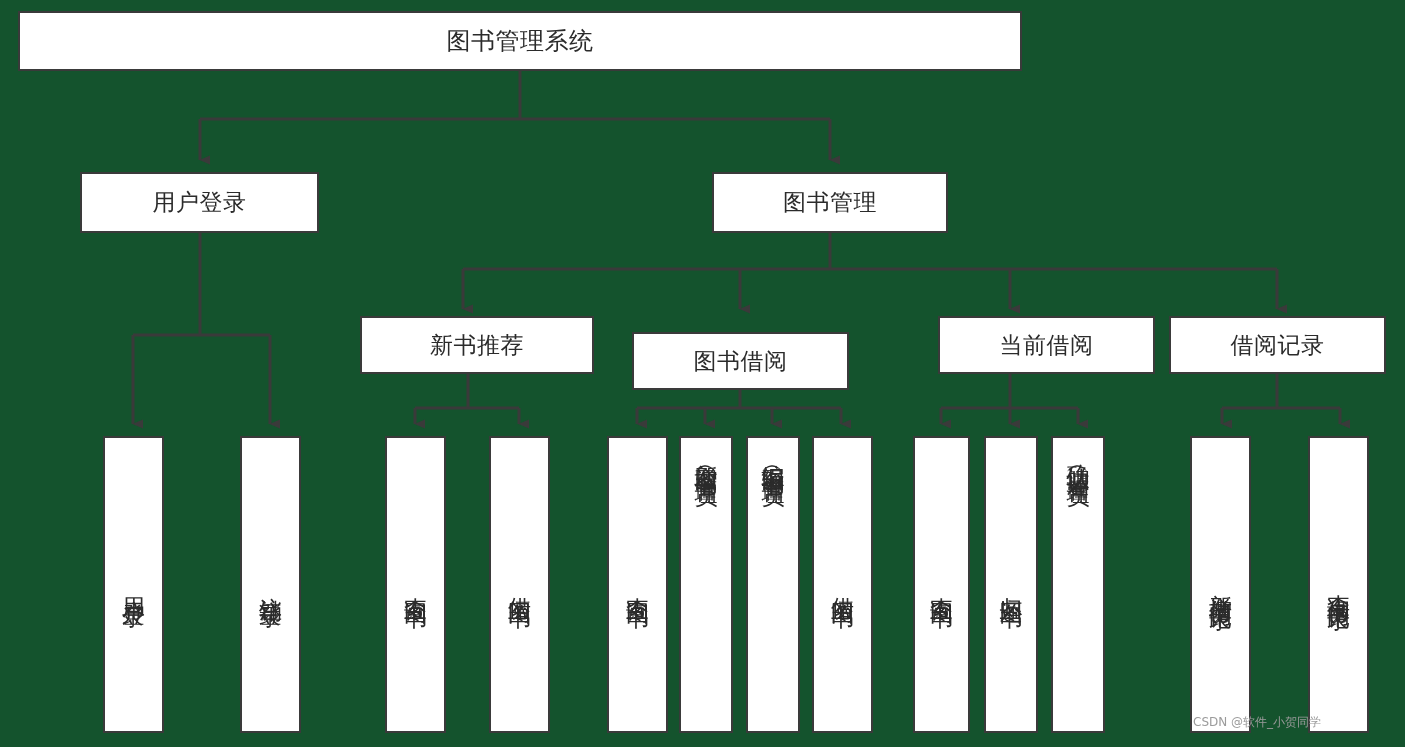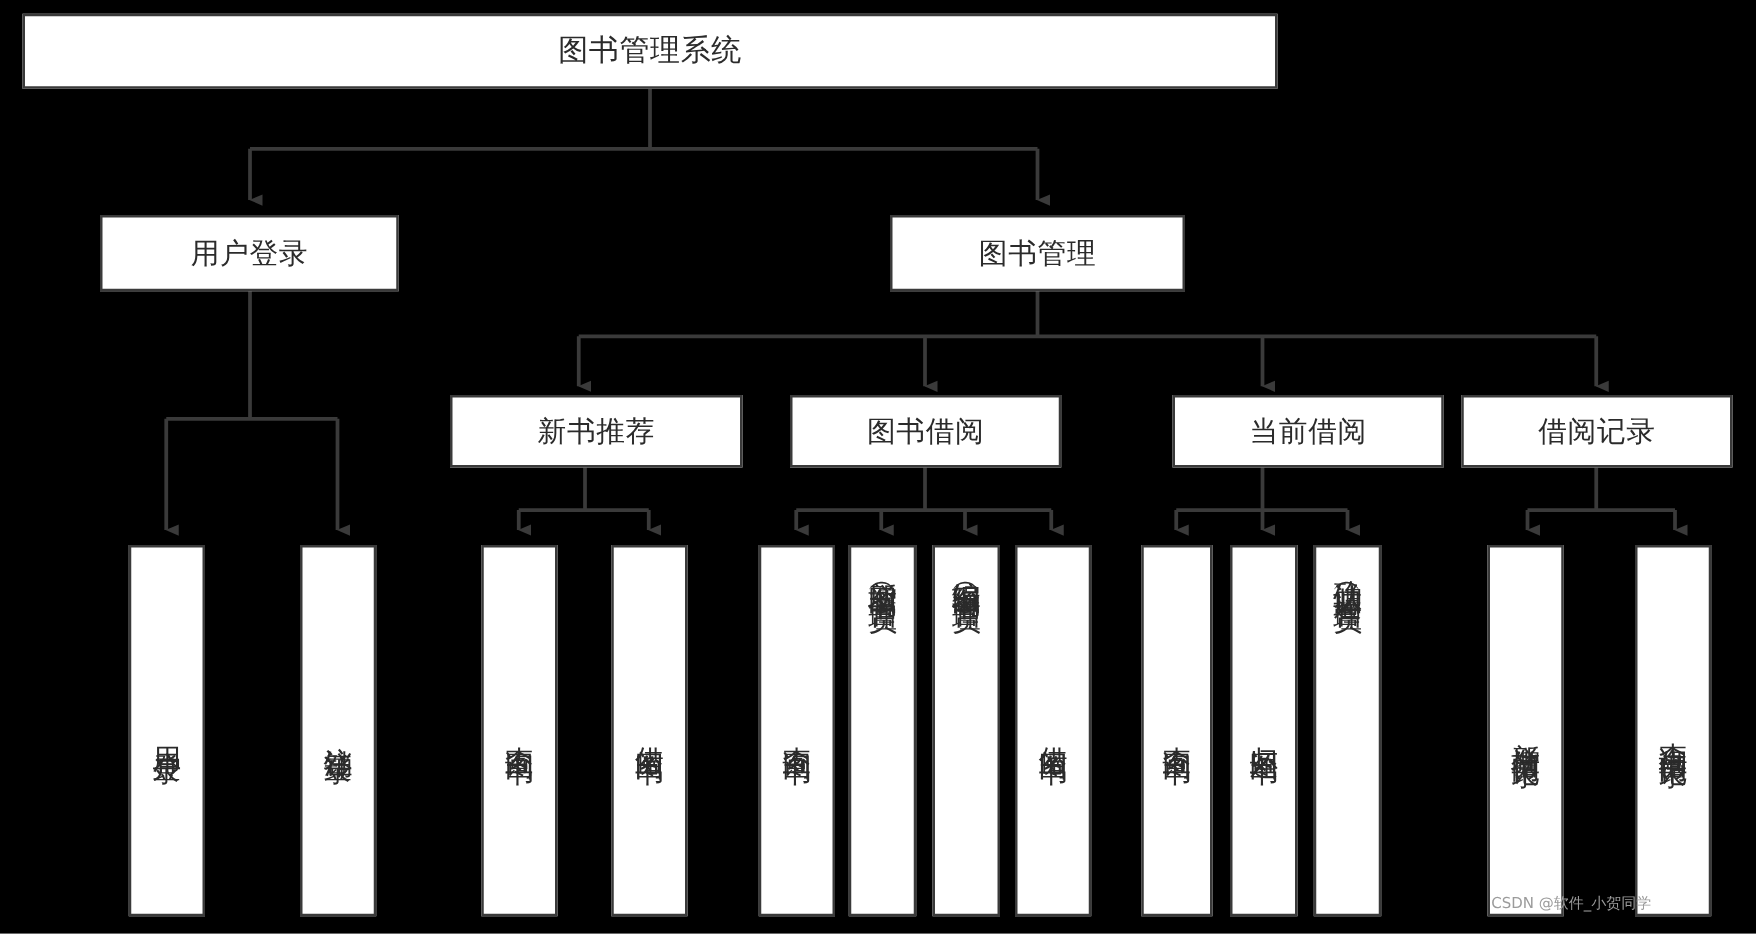--- a/index.html
+++ b/index.html
@@ -7,21 +7,21 @@
     padding: 0;
     background: #ffffff;
   }
   body {
     font-family: "Liberation Sans", "DejaVu Sans", sans-serif;
   }
   #canvas {
     position: relative;
     width: 1405px;
     height: 747px;
-    background: #000000;
+    background: #14532d;
     overflow: hidden;
   }
   #edges {
     position: absolute;
     left: 0;
     top: 0;
     width: 1405px;
     height: 747px;
     pointer-events: none;
   }
@@ -138,21 +138,21 @@
   <div class="node h-node" style="left:80px; top:172px; width:239px; height:61px;">
     <span class="lbl">用户登录</span>
   </div>
   <div class="node h-node" style="left:712px; top:172px; width:236px; height:61px;">
     <span class="lbl">图书管理</span>
   </div>
 
   <div class="node h-node" style="left:360px; top:316px; width:234px; height:58px;">
     <span class="lbl">新书推荐</span>
   </div>
-  <div class="node h-node" style="left:632px; top:316px; width:217px; height:58px;">
+  <div class="node h-node" style="left:632px; top:332px; width:217px; height:58px;">
     <span class="lbl">图书借阅</span>
   </div>
   <div class="node h-node" style="left:902px; top:316px; width:217px; height:58px;margin-left:36px;">
     <span class="lbl">当前借阅</span>
   </div>
   <div class="node h-node" style="left:1169px; top:316px; width:217px; height:58px;">
     <span class="lbl">借阅记录</span>
   </div>
 
   <div class="node v-node centered" style="left:103px; top:436px; width:61px; height:297px;">

